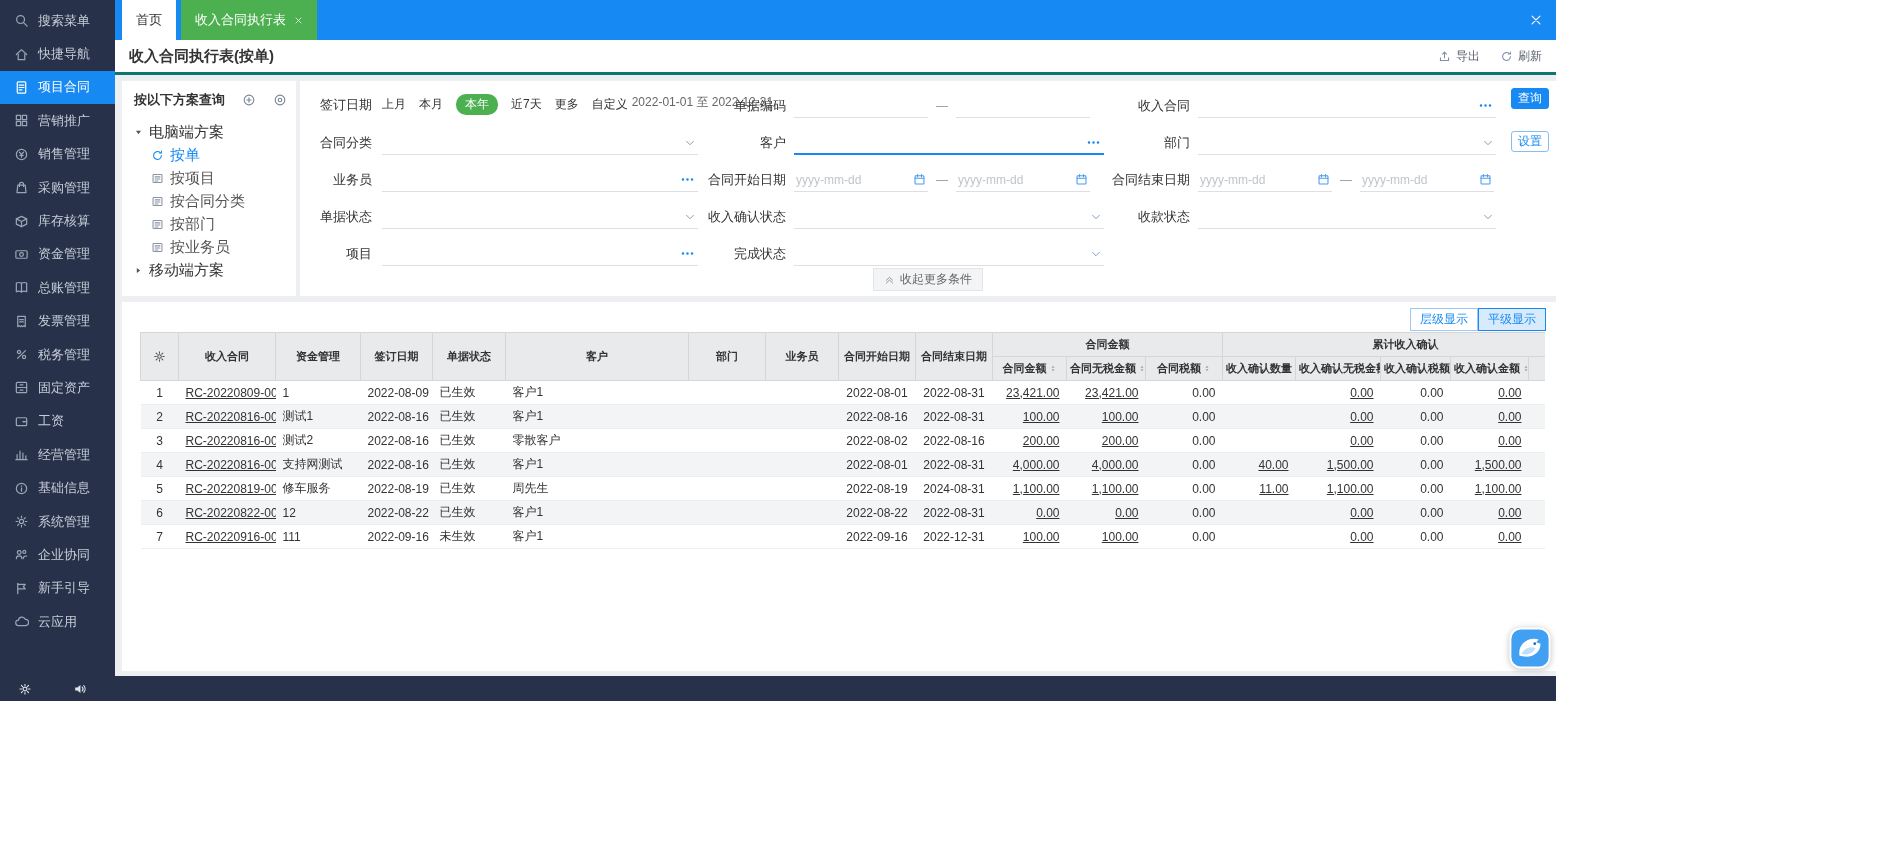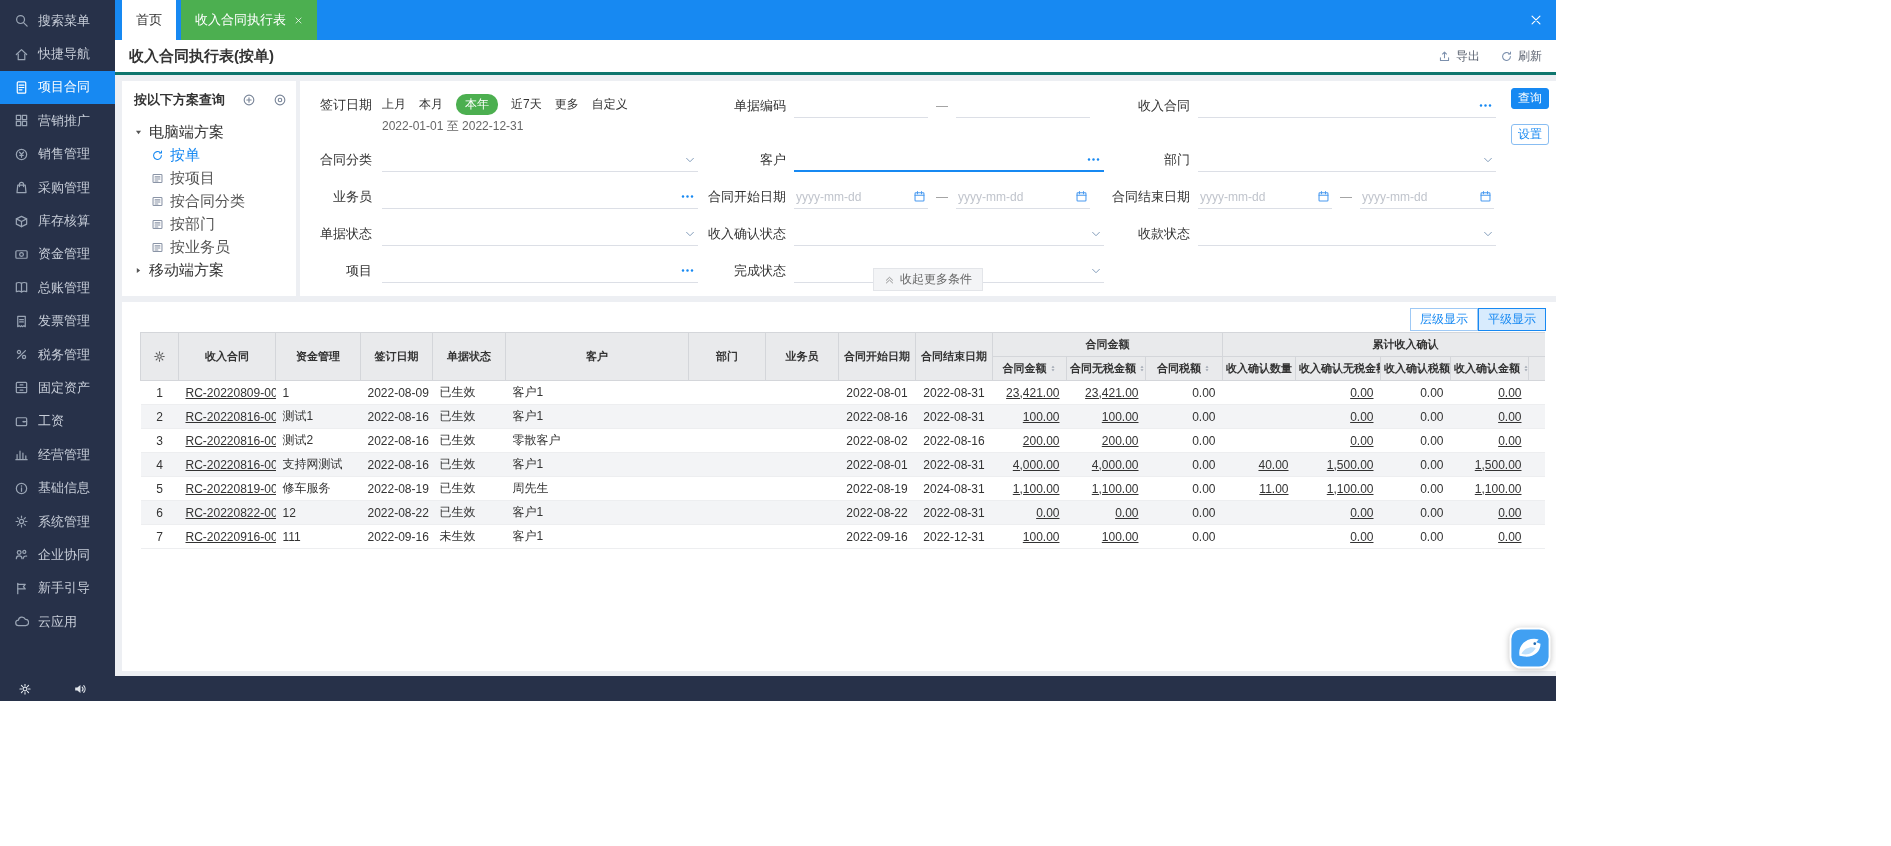--- a/index.html
+++ b/index.html
@@ -59,38 +59,38 @@
   .f-row{display:flex;margin-top:13px;align-items:center;}
   .f-row.first{margin-top:5px;align-items:flex-start;}
   .f-field{display:flex;align-items:center;}
   .f-field.top{align-items:flex-start;}
   .fw1{width:396px;flex:0 0 396px;}
   .fw2{width:404px;flex:0 0 404px;}
   .fw3{flex:1;}
   .f-label{font-size:13px;color:#333;text-align:right;flex:0 0 auto;line-height:22px;white-space:nowrap;}
   .lbl-s{width:62px;margin-right:10px;}
   .lbl-m{width:80px;margin-right:8px;}
-  .stack{display:flex;flex-direction:column;gap:4px;}
+  .stack{display:flex;gap:4px;}
   .q-opts{display:flex;align-items:center;gap:13px;font-size:12px;color:#333;height:20px;}
   .q-opt{cursor:pointer;white-space:nowrap;}
   .q-opt.active{background:var(--green);color:#fff;border-radius:10px;padding:2px 9px;}
   .q-range{font-size:12px;color:#666;white-space:nowrap;}
   .ctl{position:relative;height:24px;border-bottom:1px solid #dcdfe6;display:flex;align-items:center;background:#fff;cursor:text;}
   .ctl.select{cursor:pointer;}
   .ctl.focused{border-bottom:2px solid var(--accent);}
   .w134{width:134px;flex:0 0 134px;}
   .w310{width:310px;flex:0 0 310px;}
   .w316{width:316px;flex:0 0 316px;}
   .grow{flex:1;}
   .chev{position:absolute;right:2px;width:12px;height:12px;color:#7e99b8;}
   .dots-i{position:absolute;right:3px;width:15px;height:15px;color:var(--accent);cursor:pointer;}
   .cal{position:absolute;right:2px;width:13px;height:13px;color:#4a9af0;cursor:pointer;}
   .ph{font-size:12px;color:#c0c4cc;padding-left:2px;}
   .dash{color:#999;margin:0 8px;font-size:12px;flex:0 0 auto;}
-  .btn-stack{position:absolute;top:7px;right:7px;display:flex;flex-direction:column;gap:15px;width:38px;}
+  .btn-stack{position:absolute;top:7px;right:7px;display:flex;flex-direction:column;gap:22px;width:38px;}
   .btn{font-size:12px;height:21px;border-radius:3px;border:1px solid var(--accent);cursor:pointer;font-family:inherit;padding:0;}
   .btn.primary{background:var(--accent);color:#fff;}
   .btn.outline{background:#fff;color:var(--accent);border-color:#88bdf2;}
   .collapse-btn{position:absolute;left:50%;transform:translateX(-50%);bottom:5px;display:flex;align-items:center;gap:5px;font-size:12px;color:#666;background:#f3f4f6;border:1px solid #e3e5e9;padding:2px 10px;cursor:pointer;white-space:nowrap;}
   .collapse-btn .ic{width:11px;height:11px;color:#888;}
 
   
   .table-panel{flex:1;background:#fff;position:relative;overflow:hidden;}
   .view-toggle{position:absolute;top:6px;right:10px;display:flex;}
   .vt-btn{font-size:12px;padding:2px 9px;border:1px solid #9ec9f5;color:var(--accent);background:#fff;cursor:pointer;font-family:inherit;}

